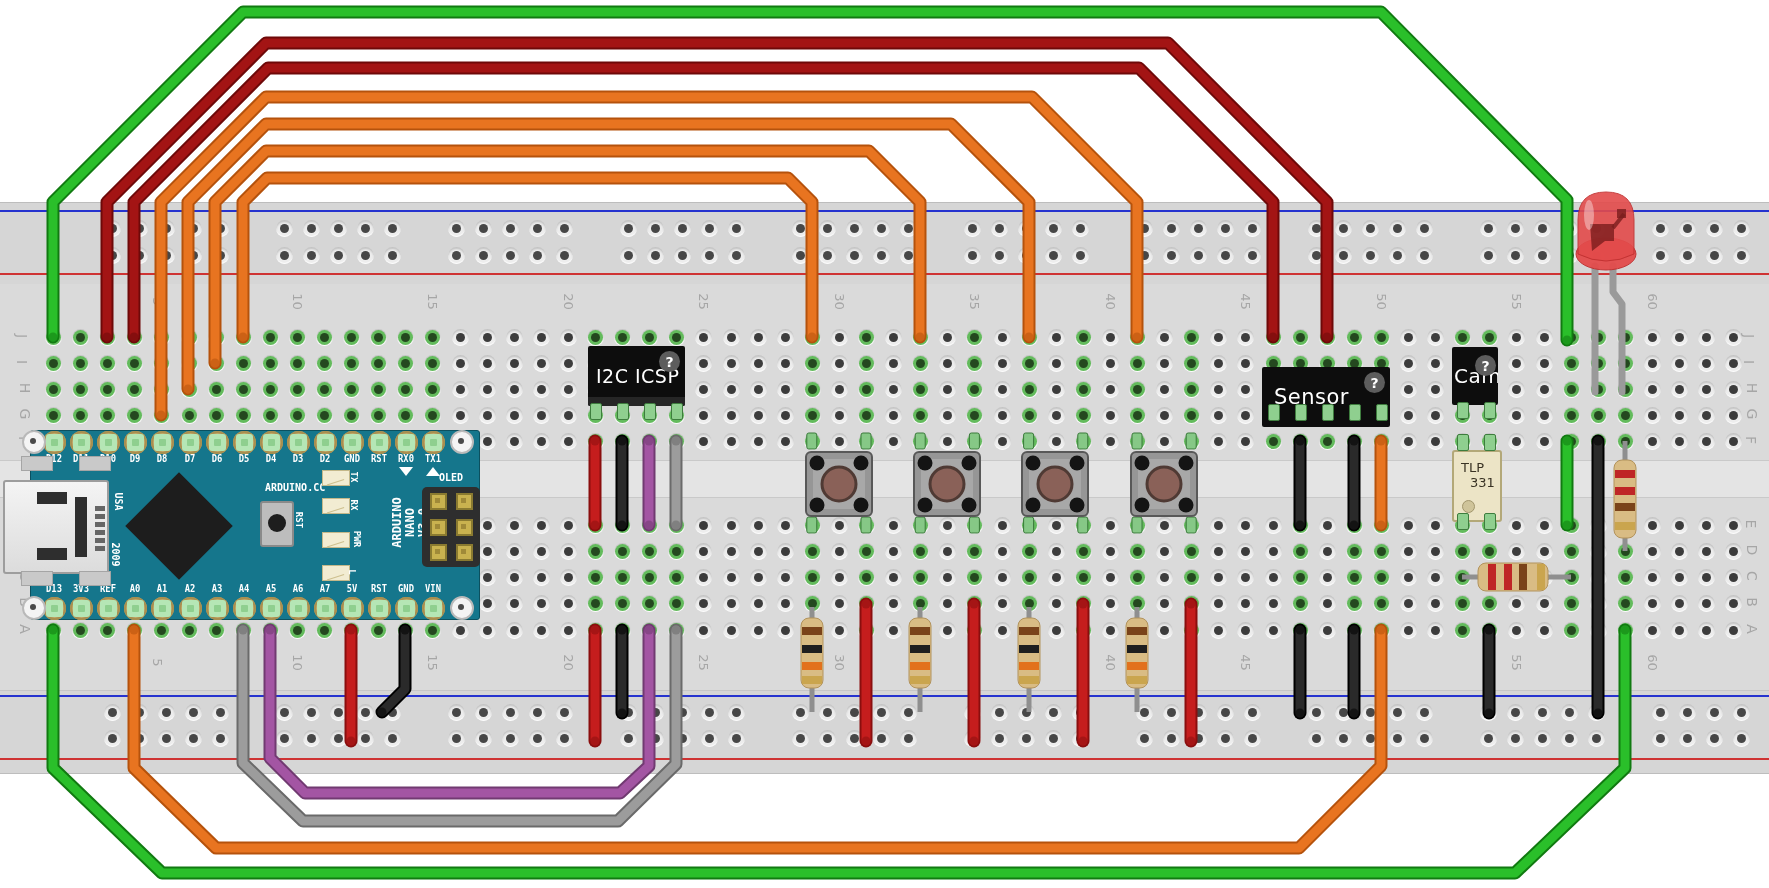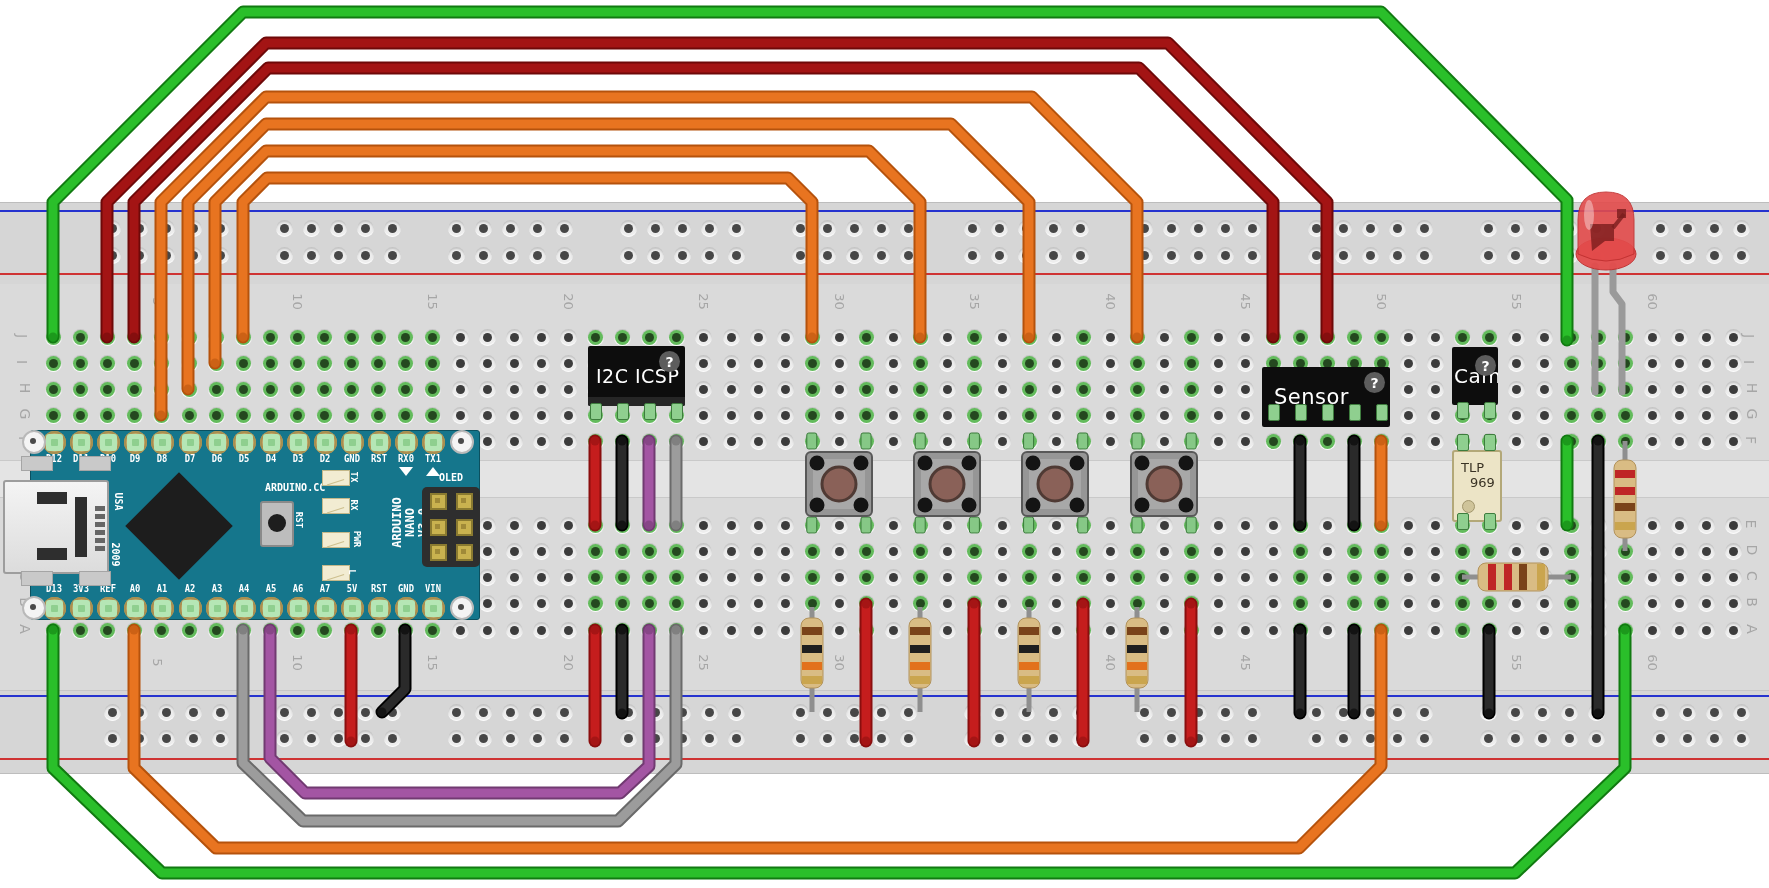--- a/index.html
+++ b/index.html
@@ -2821,21 +2821,21 @@
   <div class="chipbox" id="sensor" style="left: 1262px; top: 367px; width: 128px; height: 60px;">
     <span class="lbl">Sensor</span>
     <span class="badge">?</span>
   </div>
   <div class="chipbox" id="cam" style="left: 1452px; top: 347px; width: 46px; height: 58px;">
     <span class="lbl" style="padding-left:2px;font-size:20px;">Cam</span>
     <span class="badge" style="right:2px;top:8px;">?</span>
   </div>
   <div id="tlp" style="left: 1452px; top: 450px; width: 46px; height: 68px;">
     <span class="t1">TLP</span>
-    <span class="t2">969</span>
+    <span class="t2">331</span>
     <span class="dimple"></span>
   </div>
 
   <svg id="wiresvg" width="1769" height="888">
       <rect x="806.8000000000001" y="433" width="10" height="16" rx="2" fill="#86c886" stroke="#3a7a3a"></rect>
       <rect x="806.8000000000001" y="517" width="10" height="16" rx="2" fill="#86c886" stroke="#3a7a3a"></rect>
       <rect x="861" y="433" width="10" height="16" rx="2" fill="#86c886" stroke="#3a7a3a"></rect>
       <rect x="861" y="517" width="10" height="16" rx="2" fill="#86c886" stroke="#3a7a3a"></rect>
       <rect x="806" y="452" width="66" height="64" rx="5" fill="#969696" stroke="#585858" stroke-width="2"></rect>
       <rect x="813" y="459" width="52" height="50" rx="3" fill="#a8a8a8"></rect>

